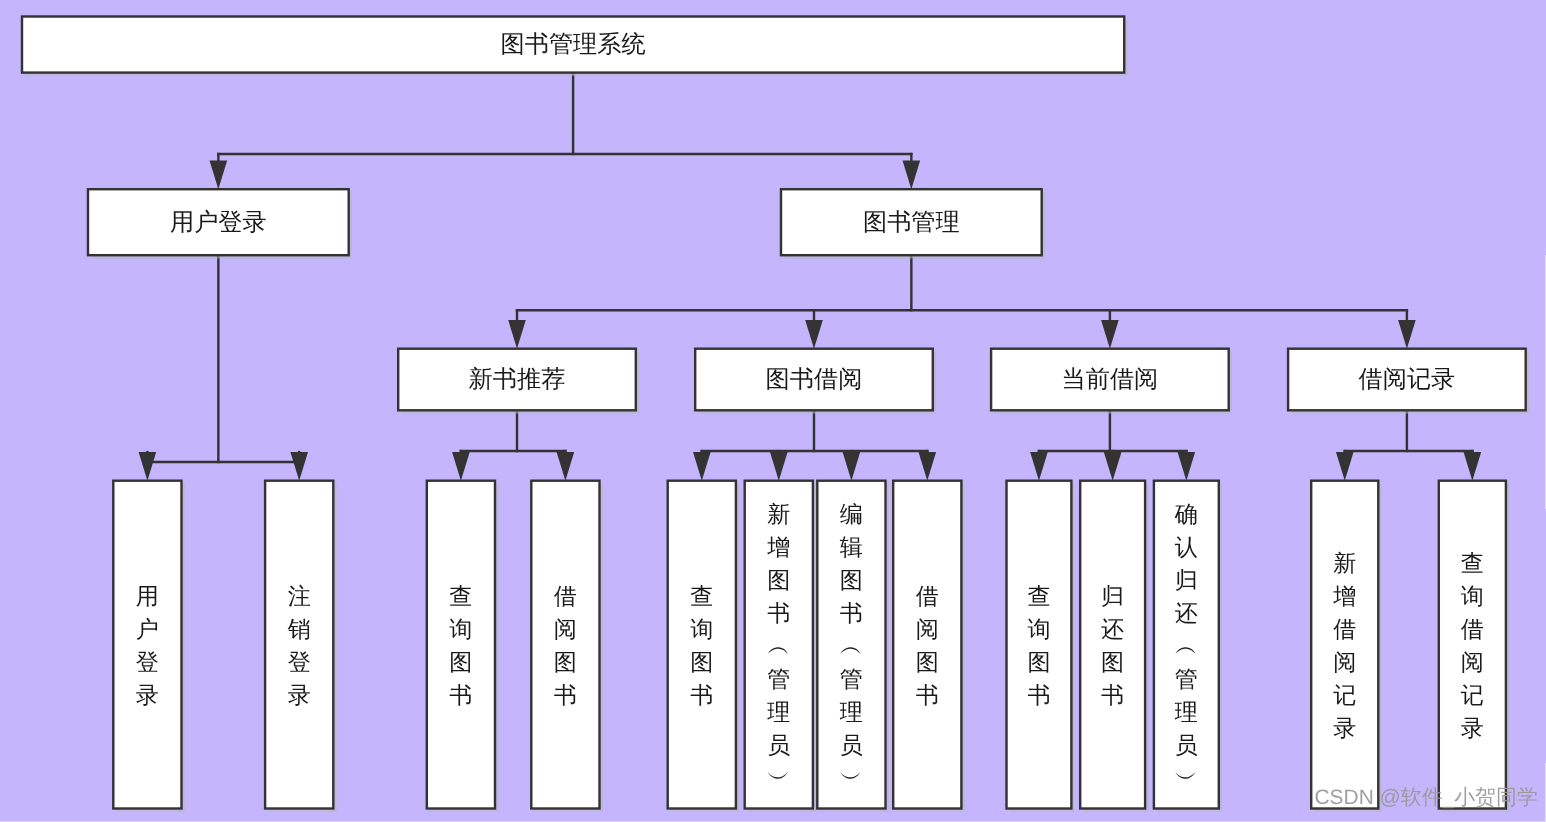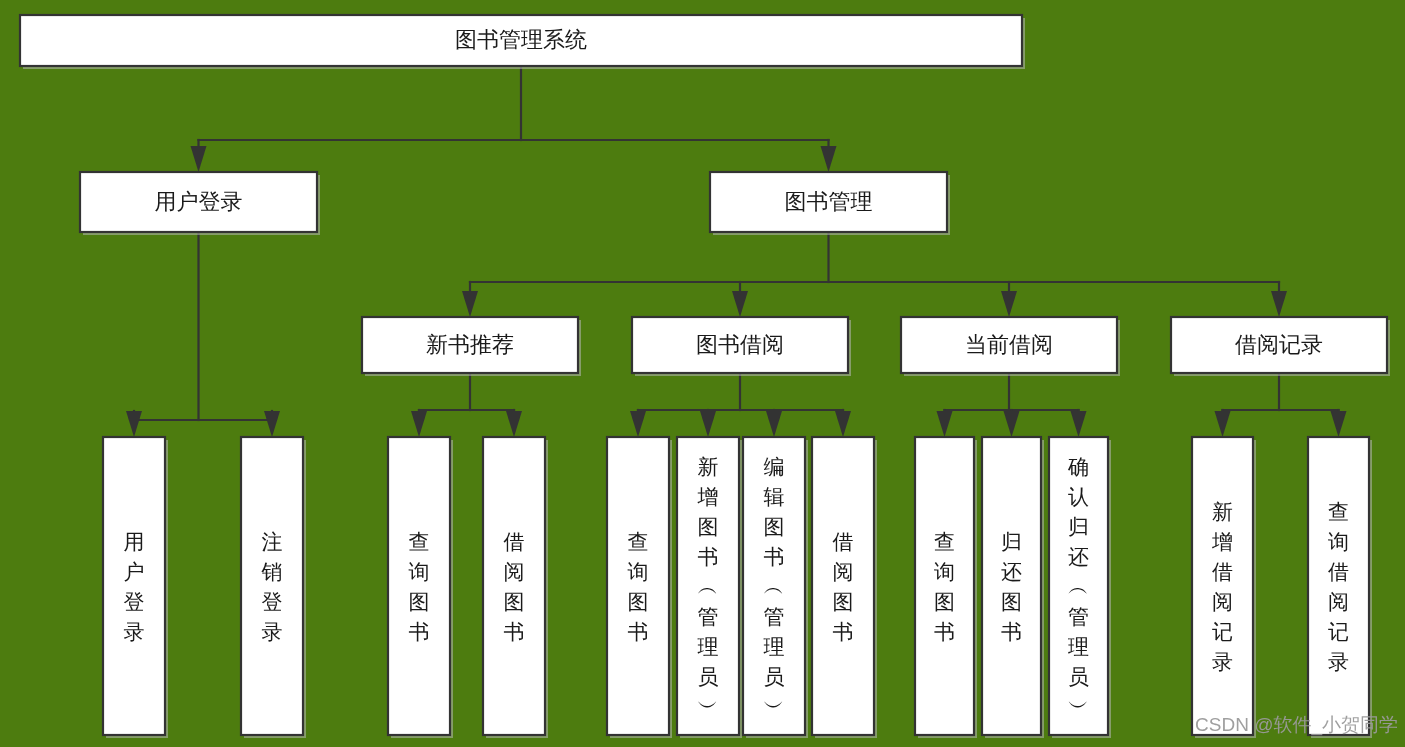--- a/index.html
+++ b/index.html
@@ -11,21 +11,21 @@
   body {
     width: 1405px;
     height: 747px;
     overflow: hidden;
     font-family: "Liberation Sans", "DejaVu Sans", sans-serif;
   }
   #diagram-root {
     position: relative;
     width: 1405px;
     height: 747px;
-    background: #4d7c0f;
+    background: #c4b5fd;
   }
   svg.diagram-canvas {
     position: absolute;
     left: 0;
     top: 0;
     width: 1405px;
     height: 747px;
     display: block;
   }
   .node-box {

